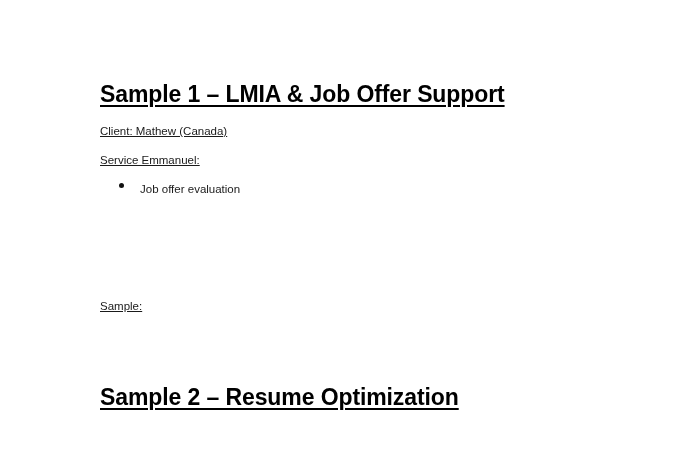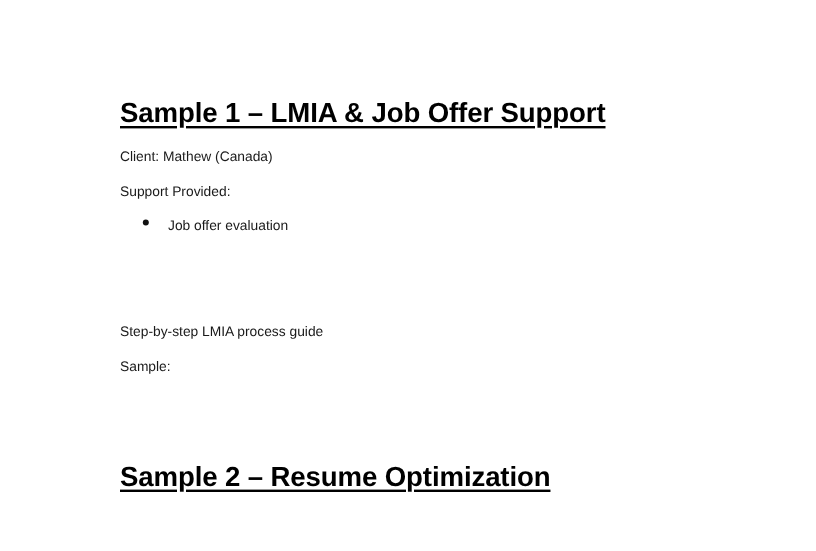--- a/index.html
+++ b/index.html
@@ -34,20 +34,21 @@
       white-space: nowrap;
       letter-spacing: -0.1px;
     }
     .line {
       position: absolute;
       left: 100px;
       margin: 0;
       font-size: 11.5px;
       color: #1a1a1a;
       white-space: nowrap;
+      text-decoration: underline;
     }
     .bullet-item {
       position: absolute;
       left: 119px;
       margin: 0;
       font-size: 11.5px;
       color: #1a1a1a;
       white-space: nowrap;
       display: flex;
       align-items: flex-start;
@@ -63,29 +64,28 @@
   </style>
 </head>
 <body>
 
 <div class="page">
 
   <h1 class="heading" style="top:81px;">Sample 1 – LMIA &amp; Job Offer Support</h1>
 
   <p class="line" style="top:125px;">Client: Mathew (Canada)</p>
 
-  <p class="line" style="top:154px;">Support Provided:</p>
+  <p class="line" style="top:154px;">Service Emmanuel:</p>
 
   <div class="bullet-item" style="top:183px;">
     <span class="bullet-dot"></span>
     <span>Job offer evaluation</span>
   </div>
 
 
-  <p class="line" style="top:271px;">Step-by-step LMIA process guide</p>
 
   <p class="line" style="top:300px;">Sample:</p>
 
 
   <h1 class="heading" style="top:384px;">Sample 2 – Resume Optimization</h1>
 
 
 </div>
 
 </body></html>

